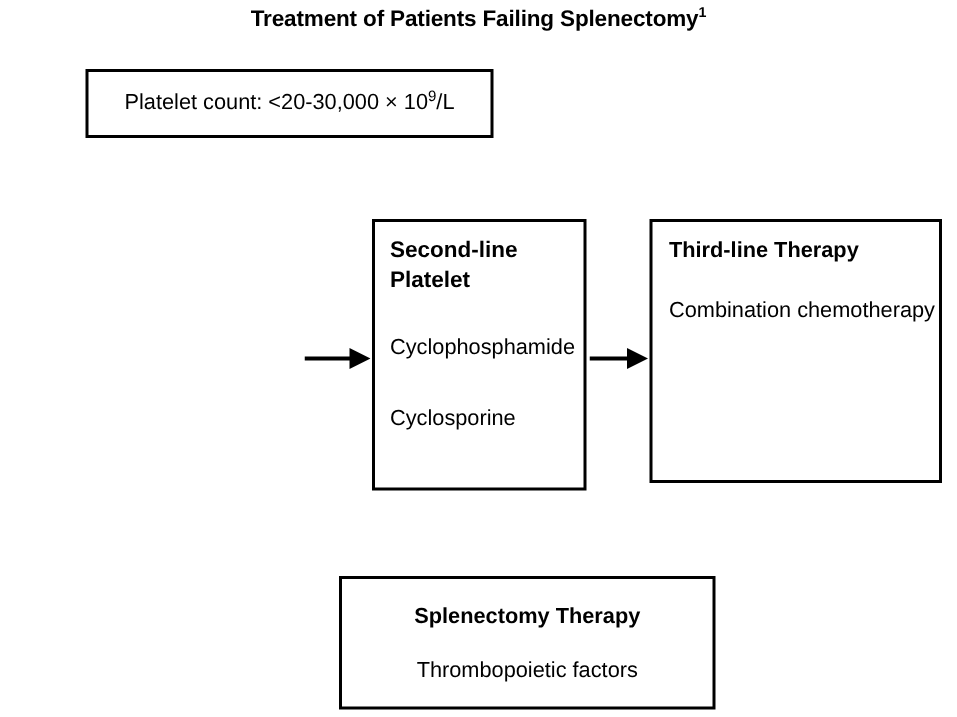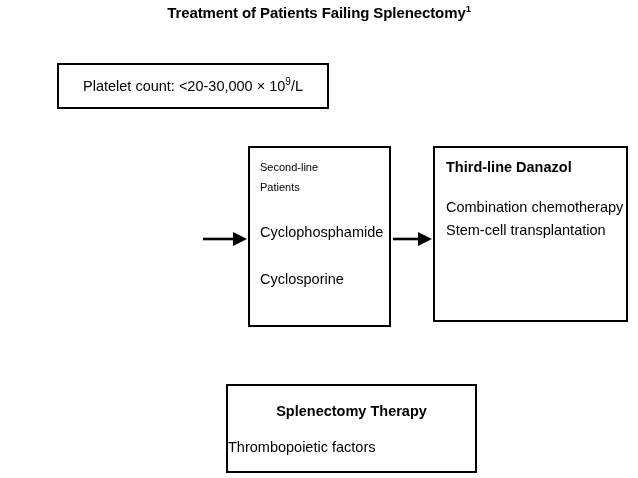--- a/index.html
+++ b/index.html
@@ -44,21 +44,21 @@
   .box {
     position: absolute;
     border: 2px solid #000000;
     background: #ffffff;
     box-sizing: border-box;
   }
 
   
   #platelet-box {
     left: 57px;
-    top: 63px;
+    top: 46px;
     width: 272px;
     height: 46px;
   }
   #platelet-box .line {
     position: absolute;
     left: 0;
     top: 11px;
     width: 100%;
     text-align: center;
     font-size: 14.5px;
@@ -104,22 +104,22 @@
 
   
   #second-line-box {
     left: 248px;
     top: 146px;
     width: 143px;
     height: 181px;
     padding: 9px 6px 0 10px;
   }
   #second-line-box .hdr {
-    font-size: 11px;
-    font-weight: normal;
+    font-size: 15px;
+    font-weight: bold;
     line-height: 20px;
     white-space: nowrap;
   }
   #second-line-box .body {
     margin-top: 18px;
   }
   #second-line-box .ln {
     font-size: 14.5px;
     line-height: 23px;
     white-space: nowrap;
@@ -165,21 +165,21 @@
     text-align: center;
     font-size: 14.5px;
     font-weight: bold;
     white-space: nowrap;
   }
   #experimental-box .ln {
     position: absolute;
     left: 0;
     top: 53px;
     width: 100%;
-    text-align: left;
+    text-align: center;
     font-size: 14.5px;
     white-space: nowrap;
   }
 
   
   .arrow {
     position: absolute;
     height: 20px;
   }
   #arrow-1 { left: 203px; top: 229px; width: 44px; }
@@ -202,39 +202,38 @@
 
   <div class="arrow" id="arrow-1">
     <svg width="44" height="20" viewBox="0 0 44 20">
       <line x1="0" y1="10" x2="32" y2="10" stroke="#000000" stroke-width="2.6"></line>
       <polygon points="30,3 44,10 30,17" fill="#000000"></polygon>
     </svg>
   </div>
 
   <div class="box" id="second-line-box">
     <div class="hdr">Second-line</div>
-    <div class="hdr">Patients</div>
+    <div class="hdr">Platelet</div>
     <div class="body">
       <div class="ln">Cyclophosphamide</div>
       <div class="ln">Cyclosporine</div>
     </div>
   </div>
 
   <div class="arrow" id="arrow-2">
     <svg width="39" height="20" viewBox="0 0 39 20">
       <line x1="0" y1="10" x2="27" y2="10" stroke="#000000" stroke-width="2.6"></line>
       <polygon points="25,3 39,10 25,17" fill="#000000"></polygon>
     </svg>
   </div>
 
   <div class="box" id="third-line-box">
-    <div class="hdr">Third-line Danazol</div>
+    <div class="hdr">Third-line Therapy</div>
     <div class="body">
       <div class="ln">Combination chemotherapy</div>
-      <div class="ln">Stem-cell transplantation</div>
     </div>
   </div>
 
   <div class="box" id="experimental-box">
     <div class="hdr">Splenectomy Therapy</div>
     <div class="ln">Thrombopoietic factors</div>
   </div>
 
 </div>
 

